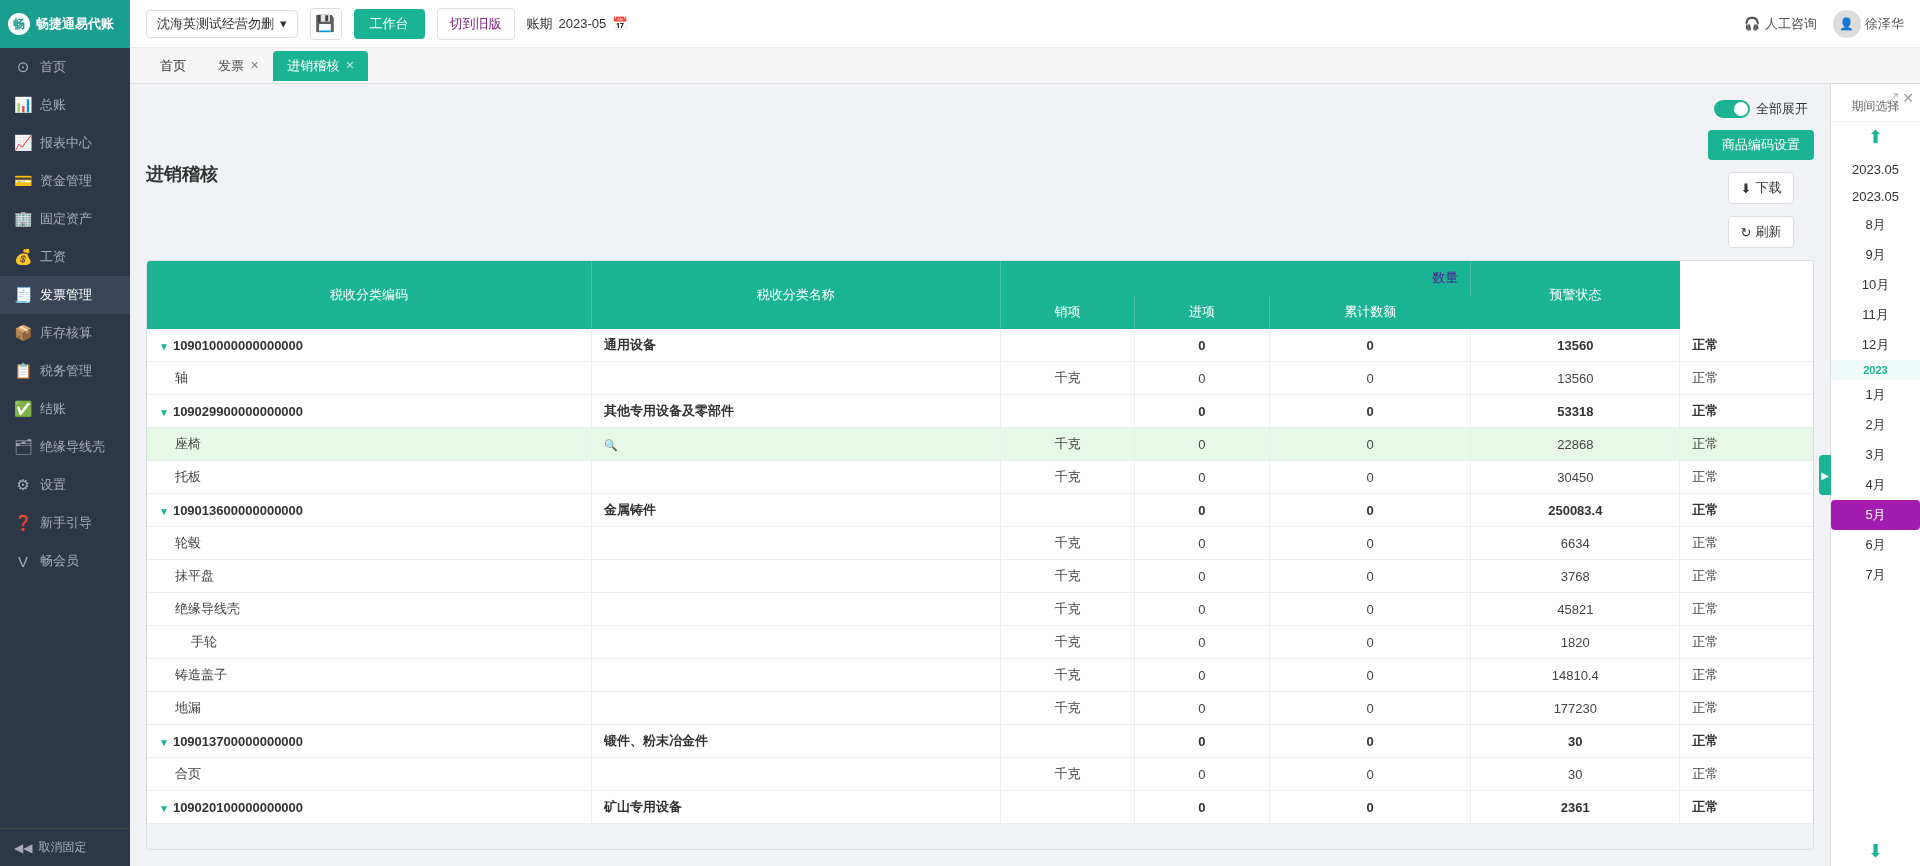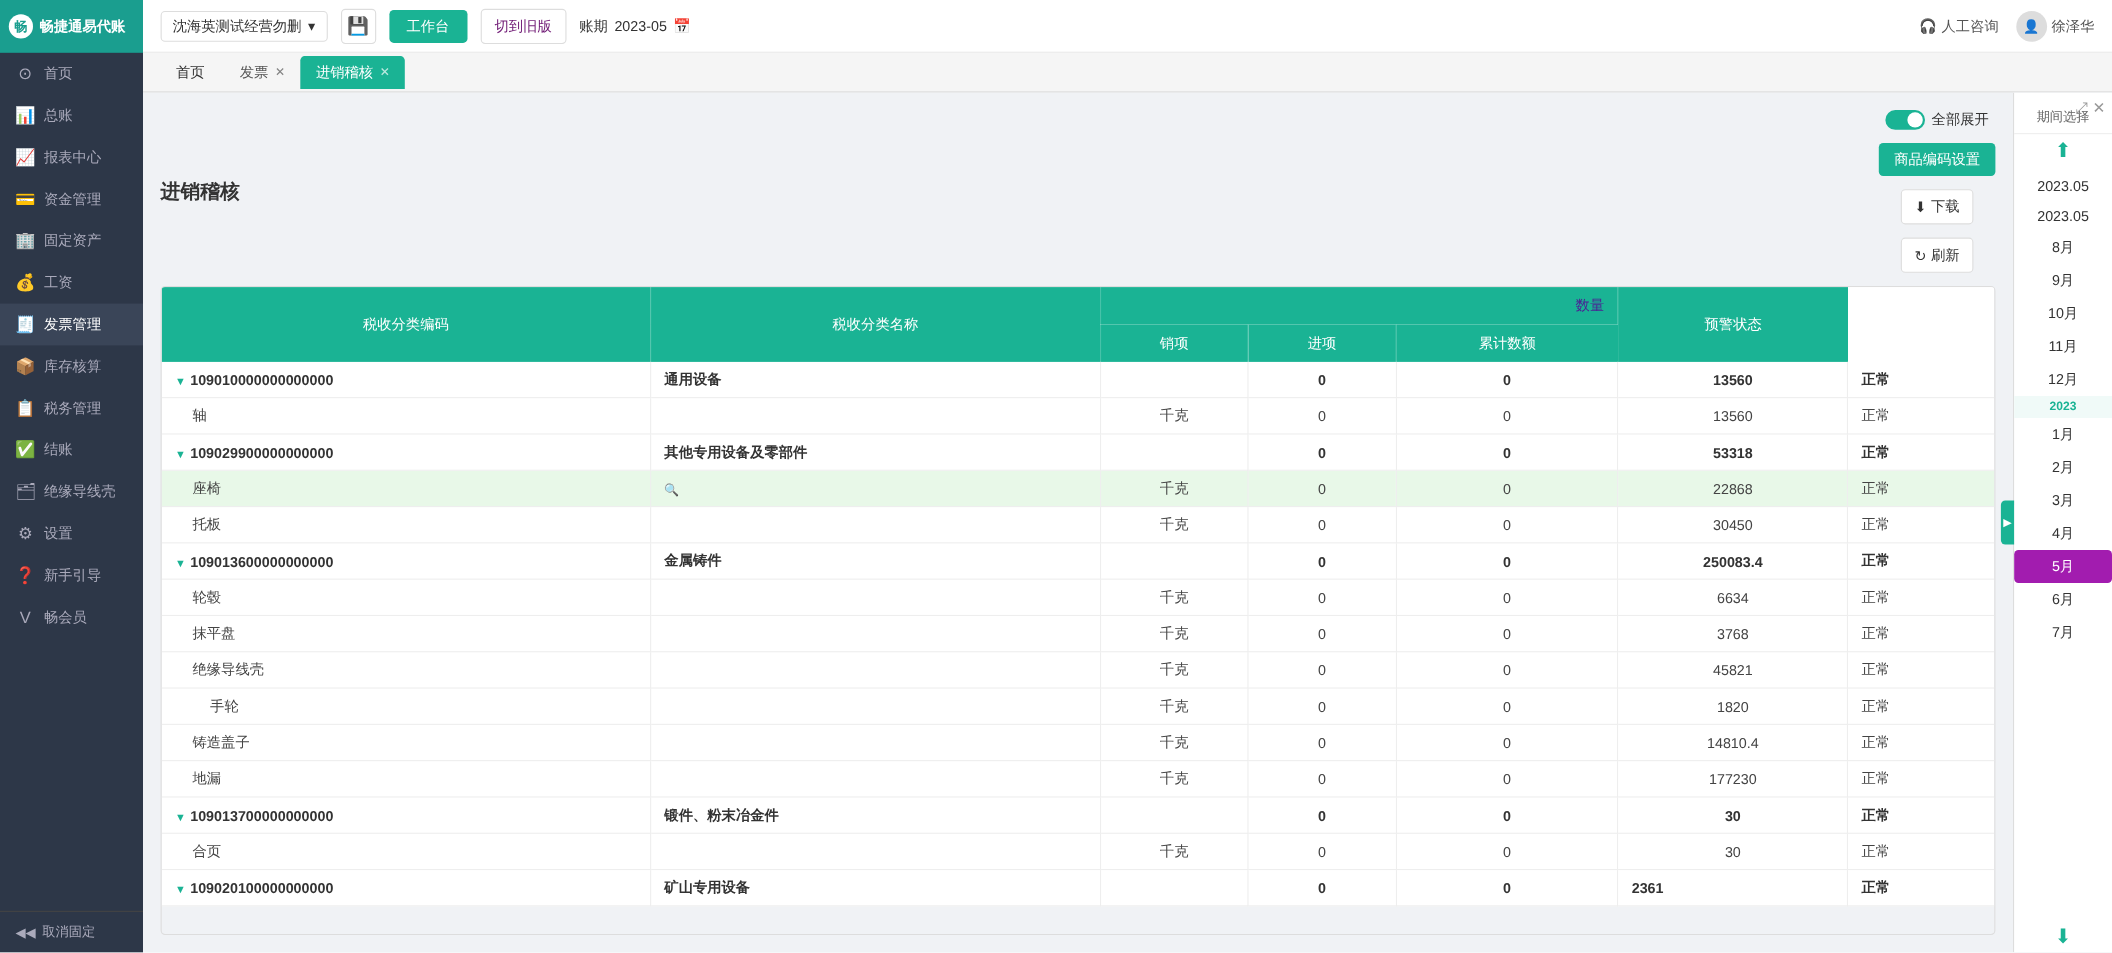--- a/index.html
+++ b/index.html
@@ -700,21 +700,21 @@
       <td>正常</td>
     </tr>
               <tr class=" category-row">
       <td>
         <span class="expand-icon">▼</span>109020100000000000
       </td>
       <td>矿山专用设备</td>
       <td></td>
       <td style="text-align:center">0</td>
       <td style="text-align:center">0</td>
-      <td style="text-align:left">2361</td>
+      <td style="text-align:center">2361</td>
       <td>正常</td>
     </tr>
             </tbody>
         </table>
       </div>
     </div>
 
     <div class="right-panel">
       <div class="close-panel-btn">✕</div>
       <div class="expand-panel-btn">⤢</div>

